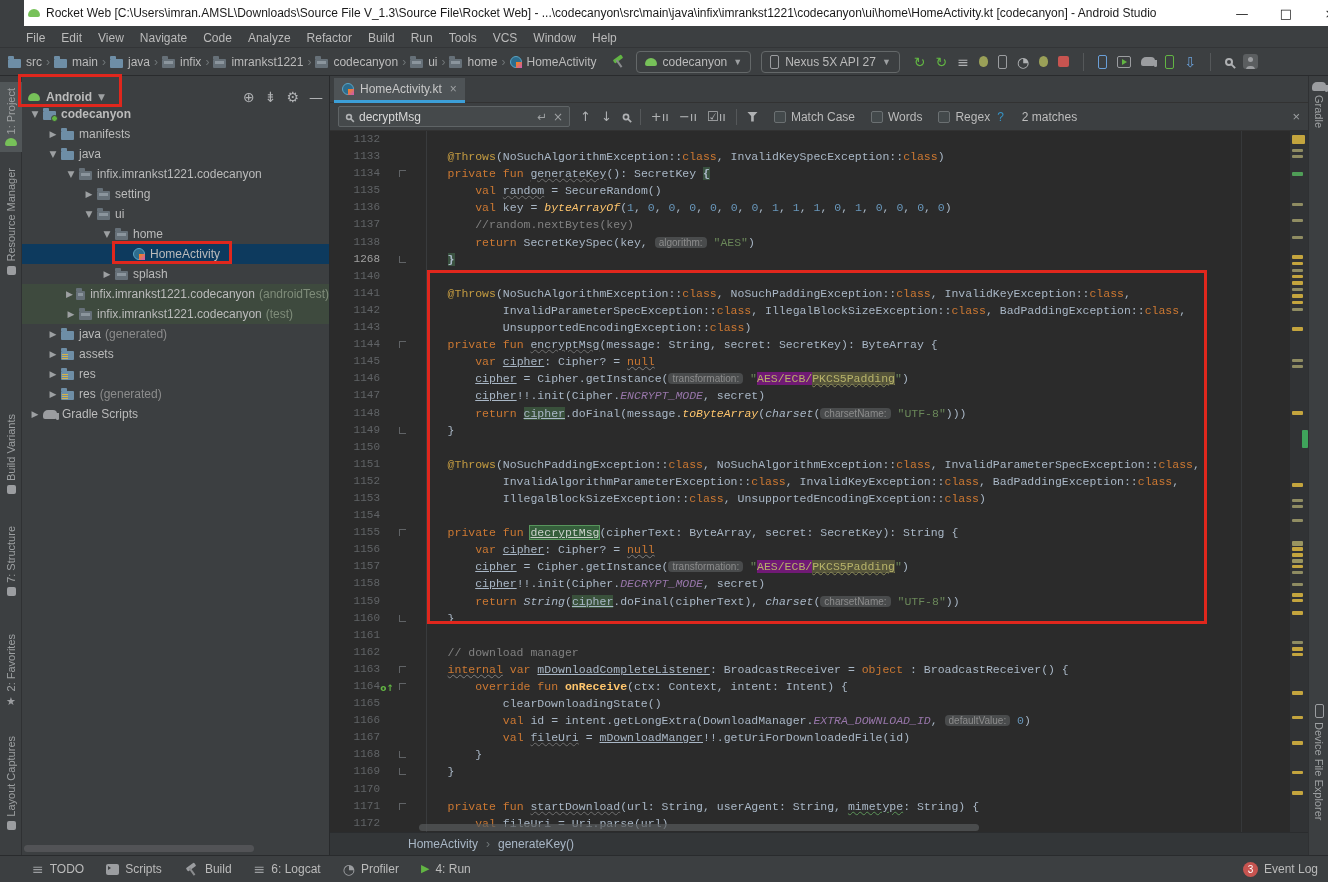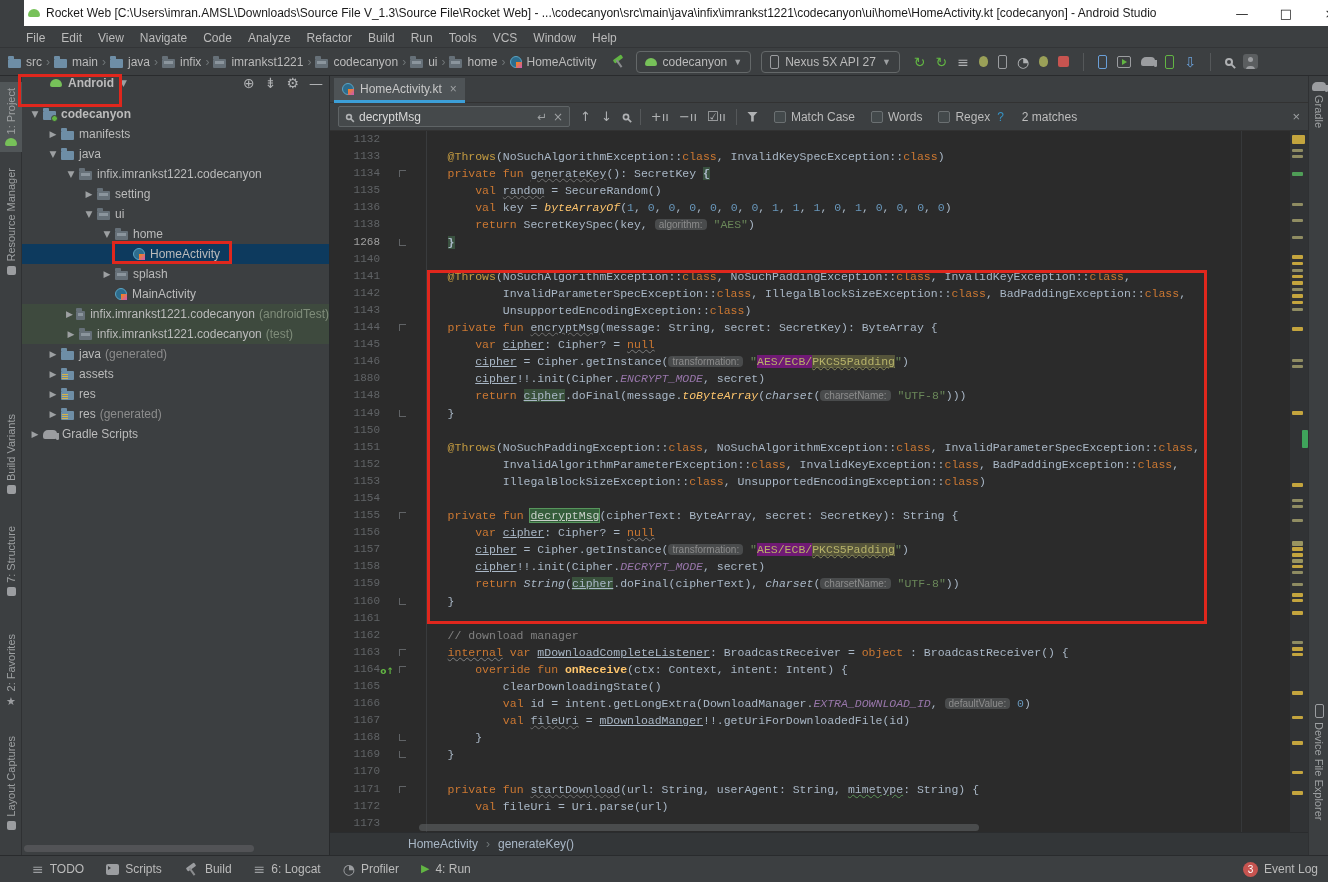--- a/index.html
+++ b/index.html
@@ -81,21 +81,21 @@
   #left-stripe { position:relative; width:22px; height:100%; background:#3c3f41; border-right:1px solid #2f3133; }
   .stripe-item { position:absolute; left:0; width:22px; display:flex; flex-direction:column; align-items:center; gap:4px; }
   .stripe-label { writing-mode:vertical-rl; transform:rotate(180deg); font-size:11px; color:#9da0a2; white-space:nowrap; }
   .stripe-item.active { background:#515658; padding:6px 0; }
   #right-stripe { position:relative; width:20px; height:100%; background:#3c3f41; border-left:1px solid #2f3133; }
   #right-stripe .stripe-label { transform:none; }
   #right-stripe .stripe-item { width:20px; }
 
   
   #project-panel { position:relative; width:308px; height:100%; background:#3c3f41; border-right:1px solid #282a2c; }
-  #project-header { height:28px; display:flex; align-items:flex-start; padding:0 6px;margin-left:22px; }
+  #project-header { height:28px; display:flex; align-items:flex-end; padding:0 6px; }
   #project-header .sel { display:flex; align-items:center; gap:6px; color:#bbbbbb; font-size:12px; font-weight:bold; }
   #project-header .hdr-icons { margin-left:auto; display:flex; align-items:center; gap:10px; color:#afb1b3; }
   #project-tree { position:absolute; left:0; top:28px; right:0; bottom:14px; overflow:hidden; }
   .tree-row { position:relative; height:20px; display:flex; align-items:center; font-size:12px; color:#bbbbbb; white-space:nowrap; }
   .tree-row .arrow { width:10px; font-size:9px; color:#9da0a2; text-align:center; margin-right:3px;
                      font-family:"DejaVu Sans",sans-serif; }
   .tree-row .lbl { margin-left:5px; }
   .tree-row .sfx { color:#8c8c8c; margin-left:4px; }
   .tree-row.selected { background:#0d3a5e; }
   .tree-row.tinted { background:#3e4a3e; }
@@ -374,25 +374,20 @@
           <div class="tree-row selected" style="padding-left: 98px;">
             <span class="arrow"></span>
             <span class="ic ic-kotlin"></span>
             <span class="lbl">HomeActivity</span>
           </div>
           <div class="tree-row" style="padding-left: 80px;">
             <span class="arrow">▶</span>
             <span class="ic ic-folder pkg"></span>
             <span class="lbl">splash</span>
           </div>
-          <div class="tree-row" style="padding-left: 80px;">
-            <span class="arrow"></span>
-            <span class="ic ic-kotlin"></span>
-            <span class="lbl">MainActivity</span>
-          </div>
           <div class="tree-row tinted" style="padding-left: 44px;">
             <span class="arrow">▶</span>
             <span class="ic ic-folder pkg"></span>
             <span class="lbl">infix.imrankst1221.codecanyon</span>
             <span class="sfx">(androidTest)</span>
           </div>
           <div class="tree-row tinted" style="padding-left: 44px;">
             <span class="arrow">▶</span>
             <span class="ic ic-folder pkg"></span>
             <span class="lbl">infix.imrankst1221.codecanyon</span>
@@ -475,30 +470,31 @@
 
       <div id="code-area">
         <div id="indent-guide"></div>
         <div id="margin-guide"></div>
         <div id="code-lines">
             <div class="cl"><span class="cl-g"><span class="num">1132</span></span><span class="cl-t"></span></div>
             <div class="cl"><span class="cl-g"><span class="num">1133</span></span><span class="cl-t"><span class="tk-p">    </span><span class="tk-a">@Throws</span><span class="tk-p">(NoSuchAlgorithmException::</span><span class="tk-k">class</span><span class="tk-p">, InvalidKeySpecException::</span><span class="tk-k">class</span><span class="tk-p">)</span></span></div>
             <div class="cl"><span class="cl-g"><span class="num">1134</span><span class="fold o"></span></span><span class="cl-t"><span class="tk-p">    </span><span class="tk-k">private</span><span class="tk-p"> </span><span class="tk-k">fun</span><span class="tk-p"> </span><span class="tk-f">generateKey</span><span class="tk-p">(): SecretKey </span><span class="tk-b">{</span></span></div>
             <div class="cl"><span class="cl-g"><span class="num">1135</span></span><span class="cl-t"><span class="tk-p">        </span><span class="tk-k">val</span><span class="tk-p"> </span><span class="tk-w">random</span><span class="tk-p"> = SecureRandom()</span></span></div>
             <div class="cl"><span class="cl-g"><span class="num">1136</span></span><span class="cl-t"><span class="tk-p">        </span><span class="tk-k">val</span><span class="tk-p"> key = </span><span class="tk-F">byteArrayOf</span><span class="tk-p">(</span><span class="tk-n">1</span><span class="tk-p">, </span><span class="tk-n">0</span><span class="tk-p">, </span><span class="tk-n">0</span><span class="tk-p">, </span><span class="tk-n">0</span><span class="tk-p">, </span><span class="tk-n">0</span><span class="tk-p">, </span><span class="tk-n">0</span><span class="tk-p">, </span><span class="tk-n">0</span><span class="tk-p">, </span><span class="tk-n">1</span><span class="tk-p">, </span><span class="tk-n">1</span><span class="tk-p">, </span><span class="tk-n">1</span><span class="tk-p">, </span><span class="tk-n">0</span><span class="tk-p">, </span><span class="tk-n">1</span><span class="tk-p">, </span><span class="tk-n">0</span><span class="tk-p">, </span><span class="tk-n">0</span><span class="tk-p">, </span><span class="tk-n">0</span><span class="tk-p">, </span><span class="tk-n">0</span><span class="tk-p">)</span></span></div>
+            <div class="cl"><span class="cl-g"><span class="num">1137</span></span><span class="cl-t"><span class="tk-p">        </span><span class="tk-c">//random.nextBytes(key)</span></span></div>
             <div class="cl"><span class="cl-g"><span class="num">1138</span></span><span class="cl-t"><span class="tk-p">        </span><span class="tk-k">return</span><span class="tk-p"> SecretKeySpec(key, </span><span class="tk-h">algorithm:</span><span class="tk-p"> </span><span class="tk-s">"AES"</span><span class="tk-p">)</span></span></div>
             <div class="cl"><span class="cl-g"><span class="num" style="color: rgb(161, 161, 161);">1268</span><span class="fold c"></span></span><span class="cl-t"><span class="tk-p">    </span><span class="tk-b">}</span></span></div>
             <div class="cl"><span class="cl-g"><span class="num">1140</span></span><span class="cl-t"></span></div>
             <div class="cl"><span class="cl-g"><span class="num">1141</span></span><span class="cl-t"><span class="tk-p">    </span><span class="tk-a">@Throws</span><span class="tk-p">(NoSuchAlgorithmException::</span><span class="tk-k">class</span><span class="tk-p">, NoSuchPaddingException::</span><span class="tk-k">class</span><span class="tk-p">, InvalidKeyException::</span><span class="tk-k">class</span><span class="tk-p">,</span></span></div>
             <div class="cl"><span class="cl-g"><span class="num">1142</span></span><span class="cl-t"><span class="tk-p">            InvalidParameterSpecException::</span><span class="tk-k">class</span><span class="tk-p">, IllegalBlockSizeException::</span><span class="tk-k">class</span><span class="tk-p">, BadPaddingException::</span><span class="tk-k">class</span><span class="tk-p">,</span></span></div>
             <div class="cl"><span class="cl-g"><span class="num">1143</span></span><span class="cl-t"><span class="tk-p">            UnsupportedEncodingException::</span><span class="tk-k">class</span><span class="tk-p">)</span></span></div>
             <div class="cl"><span class="cl-g"><span class="num">1144</span><span class="fold o"></span></span><span class="cl-t"><span class="tk-p">    </span><span class="tk-k">private</span><span class="tk-p"> </span><span class="tk-k">fun</span><span class="tk-p"> </span><span class="tk-f">encryptMsg</span><span class="tk-p">(message: String, secret: SecretKey): ByteArray {</span></span></div>
             <div class="cl"><span class="cl-g"><span class="num">1145</span></span><span class="cl-t"><span class="tk-p">        </span><span class="tk-k">var</span><span class="tk-p"> </span><span class="tk-u">cipher</span><span class="tk-p">: Cipher? = </span><span class="tk-Kw">null</span></span></div>
             <div class="cl"><span class="cl-g"><span class="num">1146</span></span><span class="cl-t"><span class="tk-p">        </span><span class="tk-u">cipher</span><span class="tk-p"> = Cipher.getInstance(</span><span class="tk-h">transformation:</span><span class="tk-p"> </span><span class="tk-s">"</span><span class="tk-S">AES/ECB/</span><span class="tk-Sw">PKCS5Padding</span><span class="tk-s">"</span><span class="tk-p">)</span></span></div>
-            <div class="cl"><span class="cl-g"><span class="num">1880</span></span><span class="cl-t"><span class="tk-p">        </span><span class="tk-u">cipher</span><span class="tk-p">!!.init(Cipher.</span><span class="tk-C">ENCRYPT_MODE</span><span class="tk-p">, secret)</span></span></div>
+            <div class="cl"><span class="cl-g"><span class="num">1147</span></span><span class="cl-t"><span class="tk-p">        </span><span class="tk-u">cipher</span><span class="tk-p">!!.init(Cipher.</span><span class="tk-C">ENCRYPT_MODE</span><span class="tk-p">, secret)</span></span></div>
             <div class="cl"><span class="cl-g"><span class="num">1148</span></span><span class="cl-t"><span class="tk-p">        </span><span class="tk-k">return</span><span class="tk-p"> </span><span class="tk-U">cipher</span><span class="tk-p">.doFinal(message.</span><span class="tk-F">toByteArray</span><span class="tk-p">(</span><span class="tk-i">charset</span><span class="tk-p">(</span><span class="tk-h">charsetName:</span><span class="tk-p"> </span><span class="tk-s">"UTF-8"</span><span class="tk-p">)))</span></span></div>
             <div class="cl"><span class="cl-g"><span class="num">1149</span><span class="fold c"></span></span><span class="cl-t"><span class="tk-p">    }</span></span></div>
             <div class="cl"><span class="cl-g"><span class="num">1150</span></span><span class="cl-t"></span></div>
             <div class="cl"><span class="cl-g"><span class="num">1151</span></span><span class="cl-t"><span class="tk-p">    </span><span class="tk-a">@Throws</span><span class="tk-p">(NoSuchPaddingException::</span><span class="tk-k">class</span><span class="tk-p">, NoSuchAlgorithmException::</span><span class="tk-k">class</span><span class="tk-p">, InvalidParameterSpecException::</span><span class="tk-k">class</span><span class="tk-p">,</span></span></div>
             <div class="cl"><span class="cl-g"><span class="num">1152</span></span><span class="cl-t"><span class="tk-p">            InvalidAlgorithmParameterException::</span><span class="tk-k">class</span><span class="tk-p">, InvalidKeyException::</span><span class="tk-k">class</span><span class="tk-p">, BadPaddingException::</span><span class="tk-k">class</span><span class="tk-p">,</span></span></div>
             <div class="cl"><span class="cl-g"><span class="num">1153</span></span><span class="cl-t"><span class="tk-p">            IllegalBlockSizeException::</span><span class="tk-k">class</span><span class="tk-p">, UnsupportedEncodingException::</span><span class="tk-k">class</span><span class="tk-p">)</span></span></div>
             <div class="cl"><span class="cl-g"><span class="num">1154</span></span><span class="cl-t"></span></div>
             <div class="cl"><span class="cl-g"><span class="num">1155</span><span class="fold o"></span></span><span class="cl-t"><span class="tk-p">    </span><span class="tk-k">private</span><span class="tk-p"> </span><span class="tk-k">fun</span><span class="tk-p"> </span><span class="tk-m">decryptMsg</span><span class="tk-p">(cipherText: ByteArray, secret: SecretKey): String {</span></span></div>
             <div class="cl"><span class="cl-g"><span class="num">1156</span></span><span class="cl-t"><span class="tk-p">        </span><span class="tk-k">var</span><span class="tk-p"> </span><span class="tk-u">cipher</span><span class="tk-p">: Cipher? = </span><span class="tk-Kw">null</span></span></div>
             <div class="cl"><span class="cl-g"><span class="num">1157</span></span><span class="cl-t"><span class="tk-p">        </span><span class="tk-u">cipher</span><span class="tk-p"> = Cipher.getInstance(</span><span class="tk-h">transformation:</span><span class="tk-p"> </span><span class="tk-s">"</span><span class="tk-S">AES/ECB/</span><span class="tk-Sw">PKCS5Padding</span><span class="tk-s">"</span><span class="tk-p">)</span></span></div>

